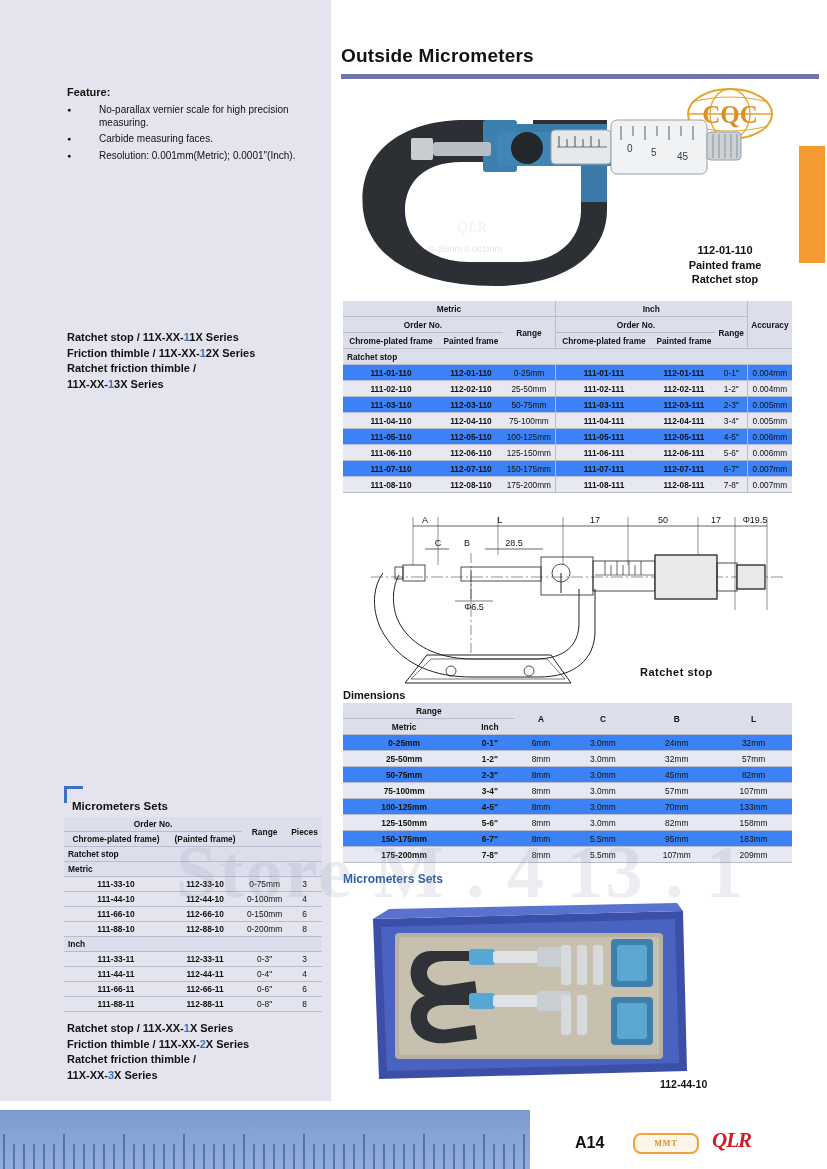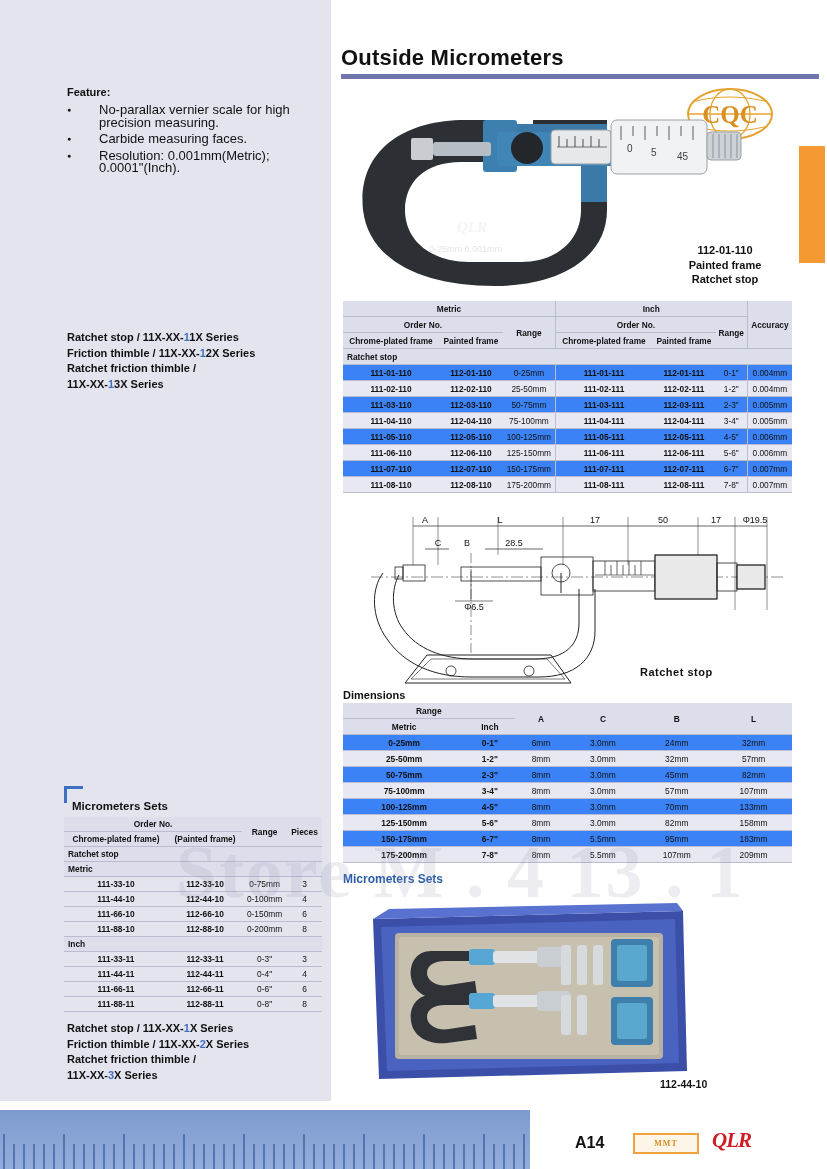--- a/index.html
+++ b/index.html
@@ -13,21 +13,21 @@
   .left-panel{
     position:absolute;left:0;top:0;width:331px;height:1101px;
     background:#e3e4ee;
   }
 
   
   .feature{position:absolute;left:67px;top:86px;width:250px;}
   .feature h3{font-size:11px;margin:0 0 6px 0;font-weight:bold;}
   .feature ul{margin:0;padding:0;list-style:none;}
   .feature li{
-    font-size:13px;line-height:12.5px;margin-bottom:4px;
+    font-size:10px;line-height:12.5px;margin-bottom:4px;
     padding-left:32px;position:relative;
   }
   .feature li:before{
     content:"\25CF";position:absolute;left:0;top:0;font-size:7px;
   }
 
   
   .series-block{position:absolute;font-size:11px;font-weight:bold;line-height:15.5px;}
   .series-block .b{color:#3f6fc0;}
   #series-top{left:67px;top:330px;width:260px;}
@@ -44,21 +44,21 @@
 
   #sets-table{position:absolute;left:64px;top:817px;width:258px;}
   #sets-table table{width:100%;border-collapse:collapse;}
   #sets-table th,#sets-table td{
     font-size:8.4px;text-align:center;padding:2px 2px;border-bottom:1px solid #b9bccf;
   }
   #sets-table thead th{font-weight:bold;}
   .sets-bg{background:#dcdeec;}
 
   .page-title{
-    position:absolute;left:11px;top:45px;font-size:22px;font-weight:bold;letter-spacing:.2px;
+    position:absolute;left:11px;top:45px;font-size:19px;font-weight:bold;letter-spacing:.2px;
   }
   .title-rule{
     position:absolute;left:10px;top:74px;width:478px;height:5px;background:#6e74ac;
   }
   .orange-tab{
     position:absolute;left:799px;top:146px;width:26px;height:117px;background:#f59a33;
   }
 
   
   .cqc{position:absolute;left:684px;top:86px;width:92px;height:56px;}
@@ -113,21 +113,21 @@
   }
 
   
   .ruler{
     position:absolute;left:0;top:1110px;width:530px;height:59px;
     background:linear-gradient(#7e9bce,#93aedd);
   }
   .page-no{position:absolute;left:575px;top:1134px;font-size:16px;font-weight:bold;}
   .mmt-logo{
     position:absolute;left:633px;top:1133px;width:62px;height:17px;
-    border:2px solid #f0a23c;border-radius:0;background:#fdf6e8;
+    border:2px solid #f0a23c;border-radius:8px;background:#fdf6e8;
     display:flex;align-items:center;justify-content:center;
   }
   .mmt-logo span{font-size:8px;font-weight:bold;color:#d98c1f;letter-spacing:1px;
     font-family:"Liberation Serif",serif;}
   .qlr-logo{
     position:absolute;left:712px;top:1128px;font-size:21px;font-weight:bold;
     color:#cf1d26;font-style:italic;font-family:"Liberation Serif",serif;letter-spacing:-1px;
   }
   .watermark{
     position:absolute;left:140px;top:830px;font-size:74px;font-weight:bold;

